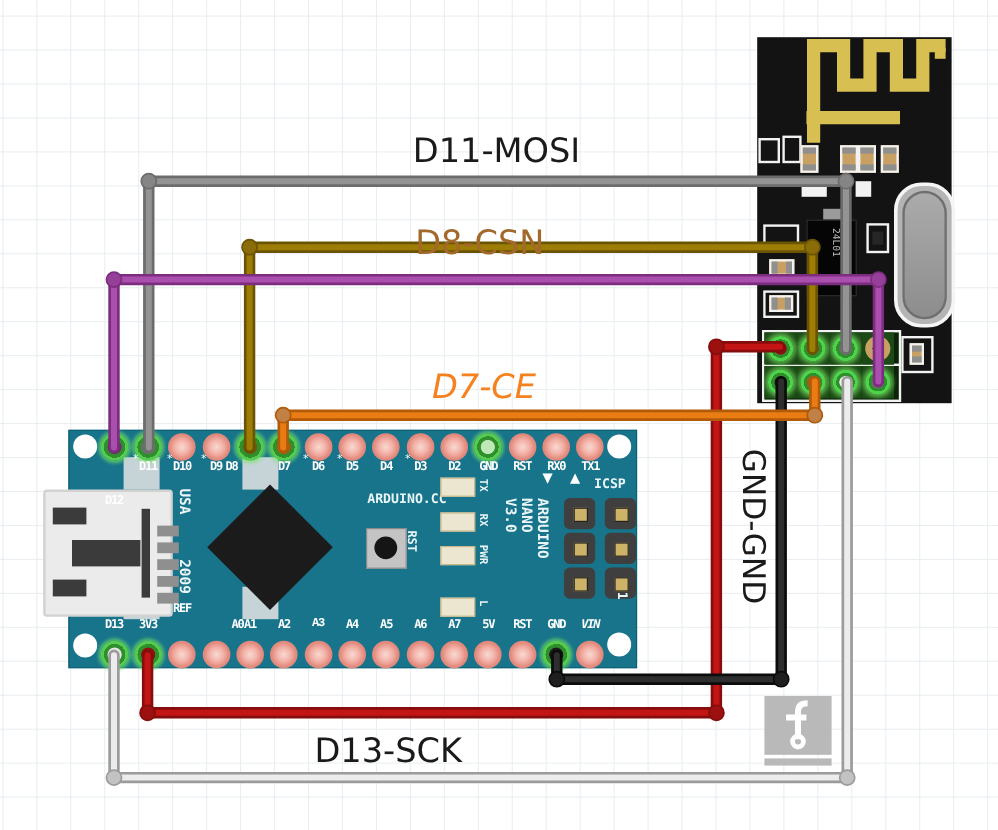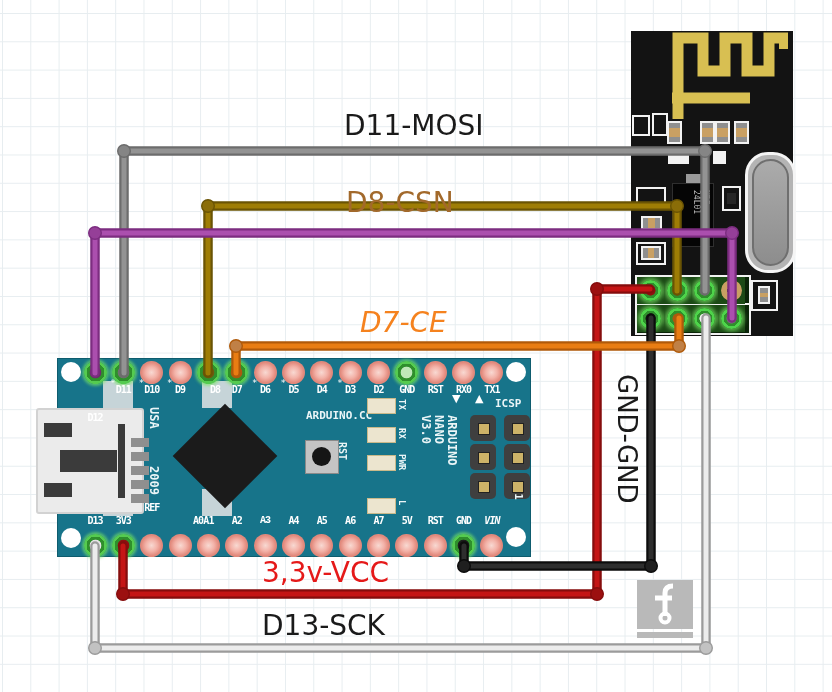--- a/index.html
+++ b/index.html
@@ -193,21 +193,21 @@
       <div class="pad" style="left: 54.85px; top: 2.5px; background: radial-gradient(circle, rgb(111, 111, 111) 0px, rgb(111, 111, 111) 34%, rgb(47, 143, 44) 38%, rgb(47, 143, 44) 55%, rgb(85, 203, 80) 55%, rgb(85, 203, 80) 100%); box-shadow: rgba(120, 230, 100, 0.65) 0px 0px 3px 2px;"></div>
       <div class="pinlabel" style="left: 51.35px; top: 26px;">D11</div>
       <div class="pwm" style="left: 53.35px; top: 20px;">*</div>
       <div class="pad nc" style="left: 83.2px; top: 2.5px;"></div>
       <div class="pinlabel" style="left: 79.7px; top: 26px;">D10</div>
       <div class="pwm" style="left: 81.7px; top: 20px;">*</div>
       <div class="pad nc" style="left: 111.55px; top: 2.5px;"></div>
       <div class="pinlabel" style="left: 108.05px; top: 26px;">D9</div>
       <div class="pwm" style="left: 110.05px; top: 20px;">*</div>
       <div class="pad" style="left: 139.9px; top: 2.5px; background: radial-gradient(circle, rgb(111, 90, 16) 0px, rgb(111, 90, 16) 34%, rgb(47, 143, 44) 38%, rgb(47, 143, 44) 55%, rgb(85, 203, 80) 55%, rgb(85, 203, 80) 100%); box-shadow: rgba(120, 230, 100, 0.65) 0px 0px 3px 2px;"></div>
-      <div class="pinlabel" style="left: 133px; top: 26px; text-align: right;">D8</div>
+      <div class="pinlabel" style="left: 121px; top: 26px;">D8</div>
       <div class="pad" style="left: 168.25px; top: 2.5px; background: radial-gradient(circle, rgb(168, 90, 18) 0px, rgb(168, 90, 18) 34%, rgb(47, 143, 44) 38%, rgb(47, 143, 44) 55%, rgb(85, 203, 80) 55%, rgb(85, 203, 80) 100%); box-shadow: rgba(120, 230, 100, 0.65) 0px 0px 3px 2px;"></div>
       <div class="pinlabel" style="left: 164.75px; top: 26px;">D7</div>
       <div class="pad nc" style="left: 196.6px; top: 2.5px;"></div>
       <div class="pinlabel" style="left: 193.1px; top: 26px;">D6</div>
       <div class="pwm" style="left: 195.1px; top: 20px;">*</div>
       <div class="pad nc" style="left: 224.95px; top: 2.5px;"></div>
       <div class="pinlabel" style="left: 221.45px; top: 26px;">D5</div>
       <div class="pwm" style="left: 223.45px; top: 20px;">*</div>
       <div class="pad nc" style="left: 253.3px; top: 2.5px;"></div>
       <div class="pinlabel" style="left: 249.8px; top: 26px;">D4</div>
@@ -285,21 +285,20 @@
       <polyline points="236,373 236,346 679,346 679,318" fill="none" stroke="#b05a0a" stroke-width="9.5" stroke-linecap="round" stroke-linejoin="round"></polyline>
       <polyline points="236,373 236,346 679,346 679,318" fill="none" stroke="#e97d13" stroke-width="5" stroke-linecap="round" stroke-linejoin="round"></polyline>
       <circle cx="236" cy="346" r="6.3" fill="#c08046" stroke="#b05a0a" stroke-width="1.4"></circle>
       <circle cx="679" cy="346" r="6.3" fill="#c08046" stroke="#b05a0a" stroke-width="1.4"></circle>
     </svg>
 
   <div class="wlabel" style="left: 344px; top: 109px; color: rgb(26, 26, 26);">D11-MOSI</div>
   <div class="wlabel" style="left: 346px; top: 186px; color: rgb(162, 105, 43);">D8-CSN</div>
   <div class="wlabel" style="left: 360px; top: 306px; color: rgb(245, 130, 30); font-style: italic;">D7-CE</div>
   <div class="wlabel vert" style="left: 612px; top: 374px; color: rgb(26, 26, 26);">GND-GND</div>
-  <div class="wlabel" style="left: 262px; top: 556px; color: rgb(229, 25, 25);">3,3v-VCC</div>
   <div class="wlabel" style="left: 262px; top: 609px; color: rgb(26, 26, 26);">D13-SCK</div>
 
   <div id="logo">
     <svg width="56" height="49">
       <path d="M28 36 V13 Q28 6 36 6" fill="none" stroke="#fff" stroke-width="5"></path>
       <line x1="18" y1="18" x2="35" y2="18" stroke="#fff" stroke-width="5"></line>
       <circle cx="28" cy="38" r="4.5" fill="none" stroke="#fff" stroke-width="4"></circle>
     </svg>
   </div>
   <div id="logo-bar"></div>

